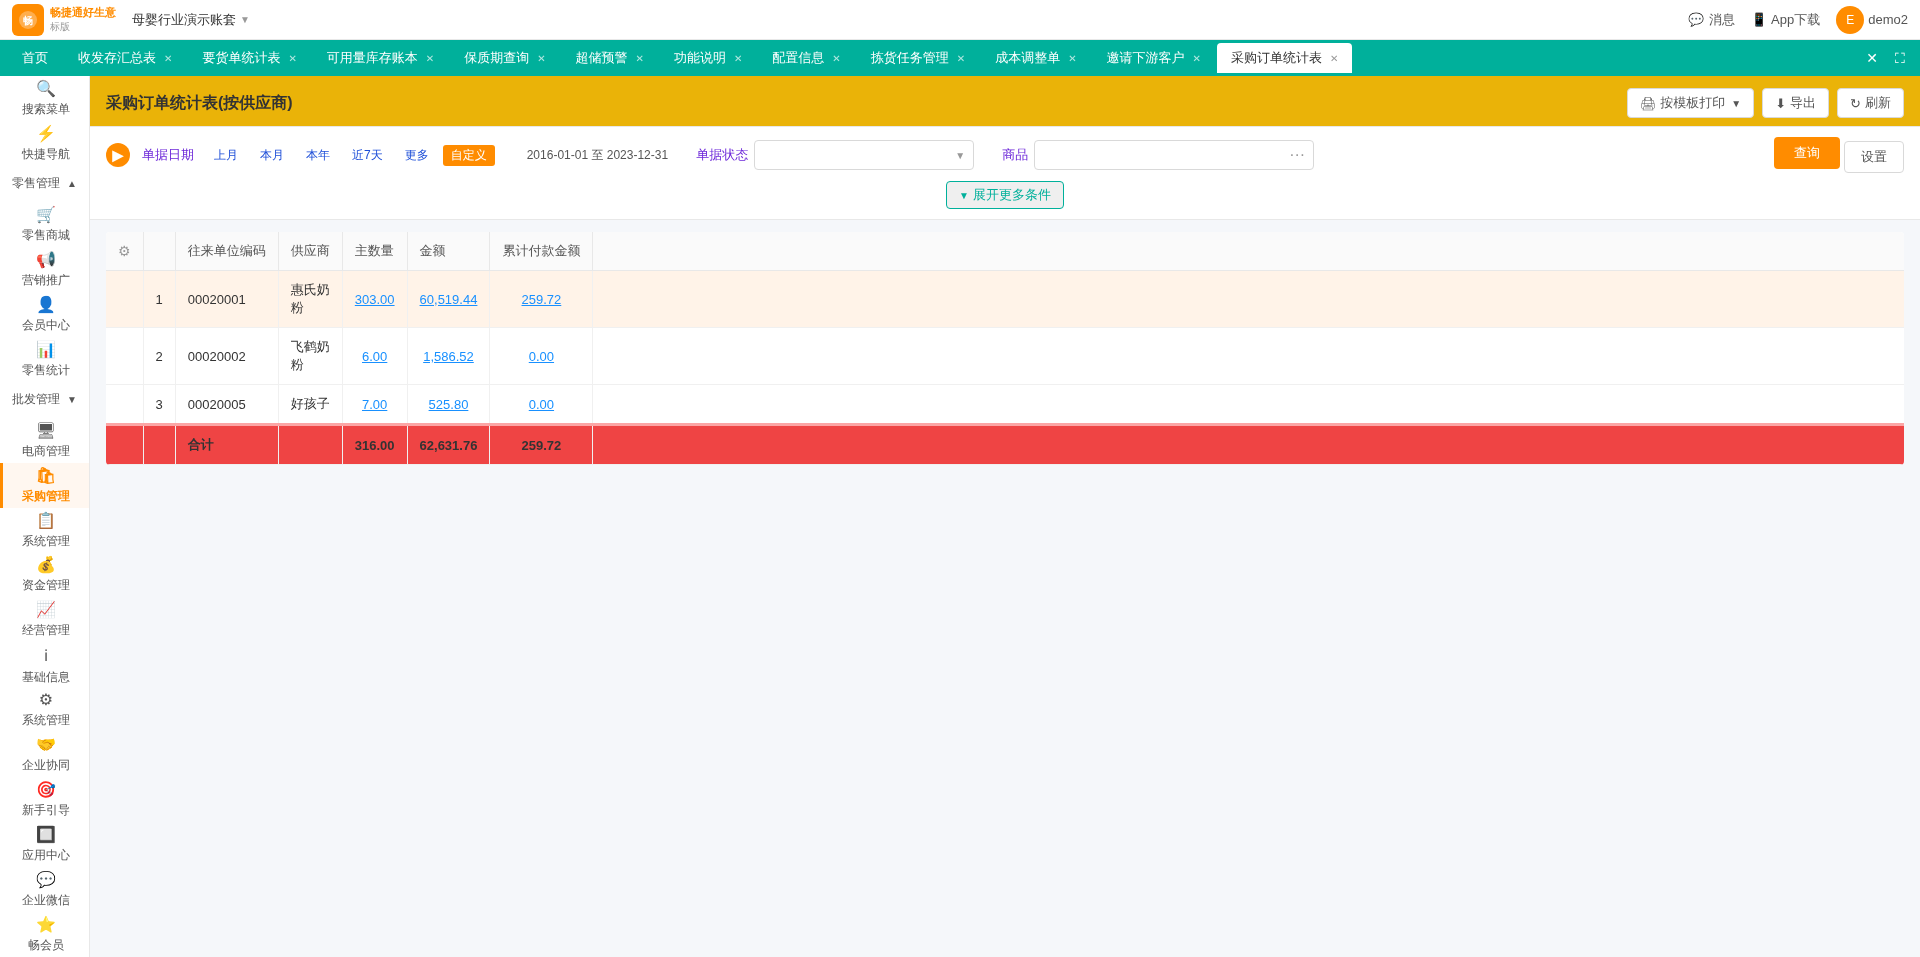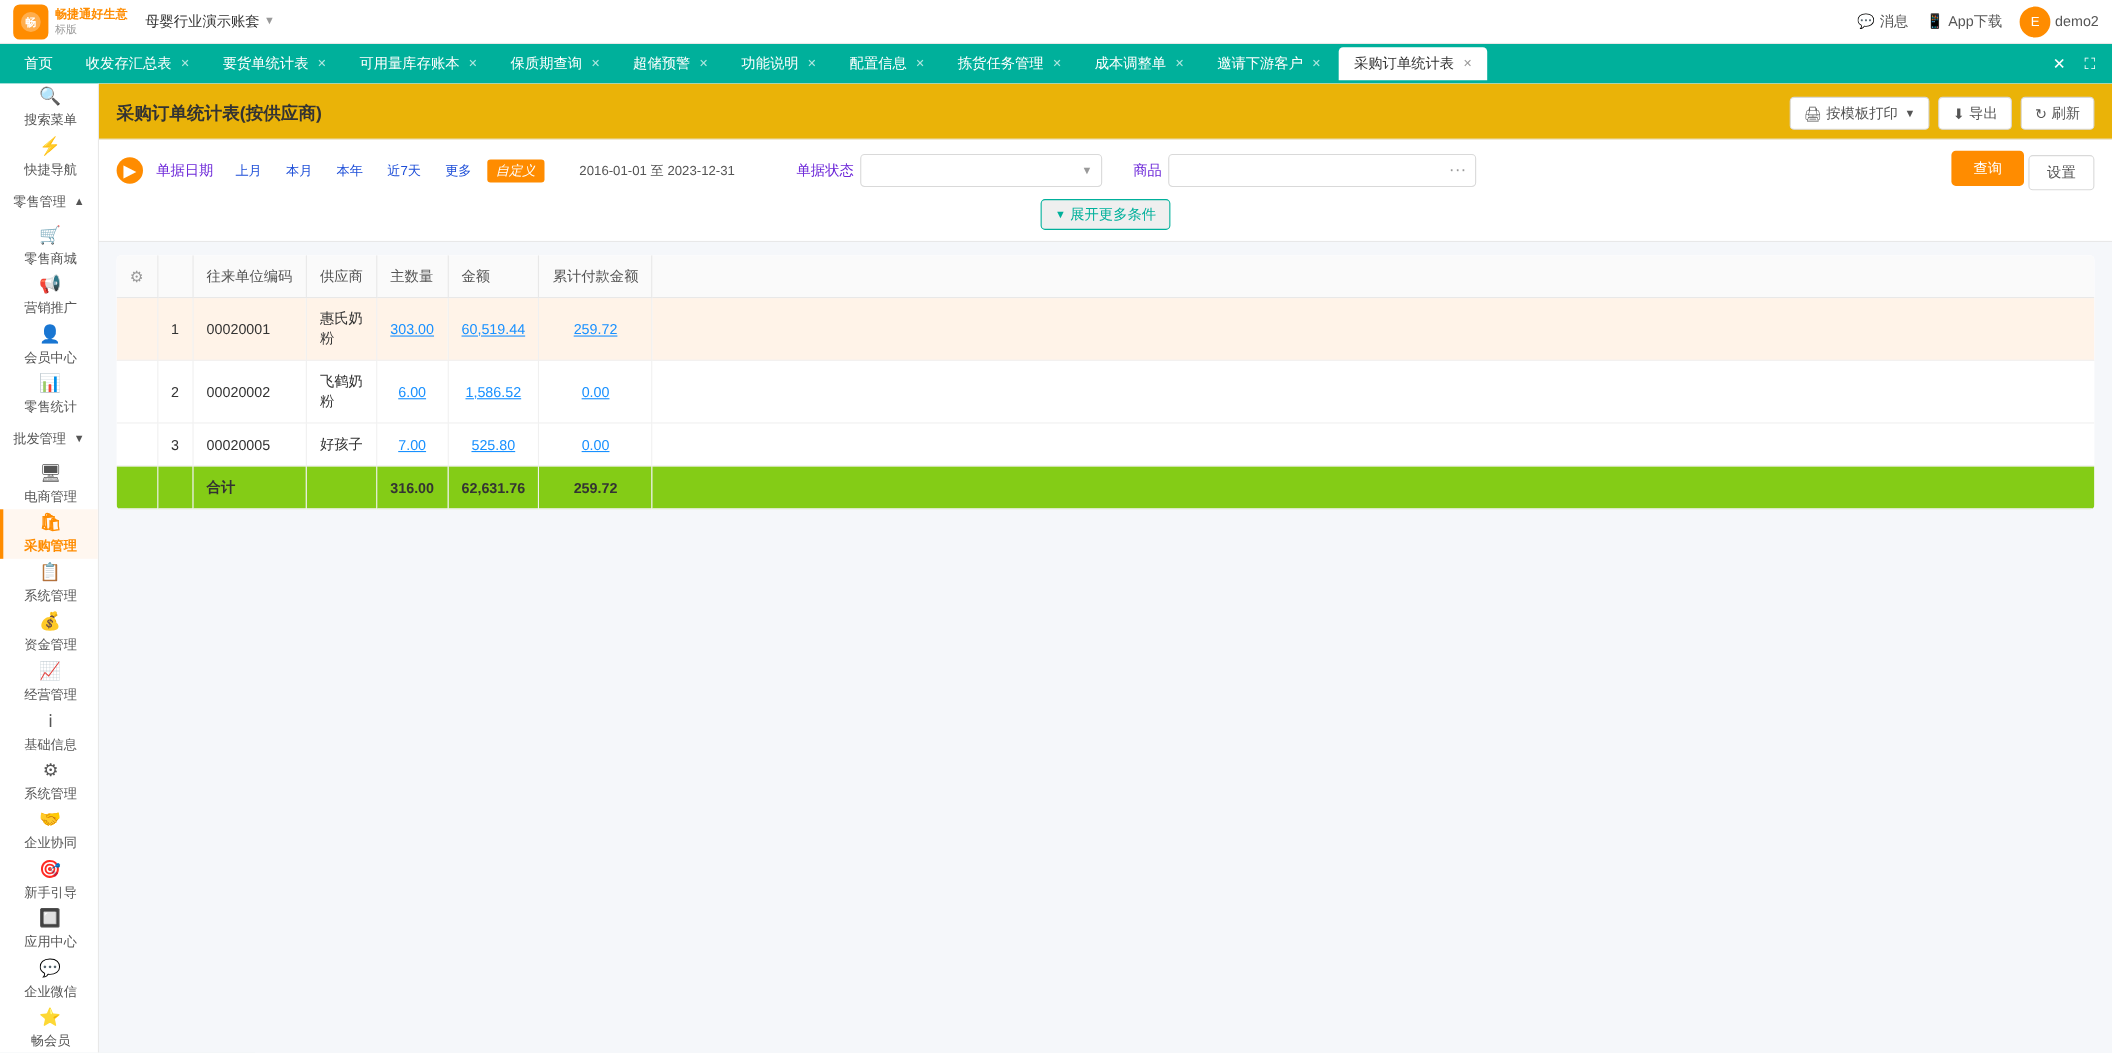--- a/index.html
+++ b/index.html
@@ -46,38 +46,38 @@
     .btn-export { display: flex; align-items: center; gap: 4px; padding: 5px 12px; border: 1px solid #d9d9d9; border-radius: 4px; background: #fff; color: #555; cursor: pointer; font-size: 13px; }
     .btn-refresh { display: flex; align-items: center; gap: 4px; padding: 5px 12px; border: 1px solid #d9d9d9; border-radius: 4px; background: #fff; color: #555; cursor: pointer; font-size: 13px; }
 
     
     .filter-area { background: #fff; padding: 10px 16px; border-bottom: 1px solid #e8e8e8; }
     .filter-row { display: flex; align-items: center; gap: 12px; flex-wrap: wrap; }
     .filter-toggle-btn { width: 24px; height: 24px; background: #ff8c00; border-radius: 50%; display: flex; align-items: center; justify-content: center; color: #fff; cursor: pointer; font-size: 14px; font-weight: bold; flex-shrink: 0; }
     .filter-label { font-size: 13px; color: #6d28d9; white-space: nowrap; }
     .date-quick-btns { display: flex; gap: 6px; align-items: center; }
     .date-quick-btn { padding: 2px 8px; font-size: 12px; color: #1d4ed8; cursor: pointer; border: none; background: none; }
-    .date-range-tag { background: #ff8c00; color: #fff; padding: 2px 8px; border-radius: 3px; font-size: 12px; cursor: pointer; font-style: italic; }
+    .date-range-tag { background: #ff8c00; color: #fff; padding: 2px 8px; border-radius: 3px; font-size: 12px; cursor: pointer; }
     .filter-item { display: flex; align-items: center; gap: 6px; }
     .filter-select { height: 30px; border: 1px solid #d9d9d9; border-radius: 4px; padding: 0 8px; font-size: 13px; color: #555; min-width: 200px; display: flex; align-items: center; justify-content: space-between; cursor: pointer; background: #fff; }
     .filter-input { height: 30px; border: 1px solid #d9d9d9; border-radius: 4px; padding: 0 8px; font-size: 13px; color: #555; min-width: 200px; background: #fff; display: flex; align-items: center; }
     .filter-more-btn { display: flex; align-items: center; gap: 4px; color: #00b09b; font-size: 13px; cursor: pointer; border: 1px solid #00b09b; border-radius: 4px; padding: 4px 12px; }
     .btn-query { height: 32px; padding: 0 20px; background: #ff8c00; color: #fff; border: none; border-radius: 4px; cursor: pointer; font-size: 13px; }
     .btn-settings { height: 32px; padding: 0 16px; background: #fff; color: #555; border: 1px solid #d9d9d9; border-radius: 4px; cursor: pointer; font-size: 13px; margin-top: 4px; }
 
     
     .table-area { padding: 12px 16px; flex: 1; }
     .data-table { width: 100%; border-collapse: collapse; background: #fff; border-radius: 4px; overflow: hidden; }
     .data-table thead tr { background: #fafafa; }
     .data-table th { padding: 10px 12px; text-align: left; font-size: 13px; color: #555; font-weight: normal; border-bottom: 1px solid #e8e8e8; border-right: 1px solid #e8e8e8; white-space: nowrap; }
     .data-table th:last-child { border-right: none; }
     .data-table td { padding: 10px 12px; font-size: 13px; color: #333; border-bottom: 1px solid #f0f0f0; border-right: 1px solid #f0f0f0; }
     .data-table td:last-child { border-right: none; }
     .data-table tr.highlighted td { background: #fff3e8; }
-    .data-table tfoot tr td { background: #84cc16; font-weight: bold; border-top: 1px solid #fca5a5; }
+    .data-table tfoot tr td { background: #ef4444; font-weight: bold; border-top: 3px solid #fca5a5; }
     .table-link { color: #1890ff; text-decoration: underline; cursor: pointer; }
     .table-settings-col { width: 32px; text-align: center; }
     .settings-gear { color: #999; cursor: pointer; font-size: 14px; }
     .row-num { color: #999; }
     .th-center { text-align: center; }
     .td-center { text-align: center; }
 
     
     .filter-more-row { display: flex; align-items: center; justify-content: center; margin-top: 8px; }
 
@@ -299,21 +299,21 @@
           <button class="date-quick-btn">本月</button>
           <button class="date-quick-btn">本年</button>
           <button class="date-quick-btn">近7天</button>
           <button class="date-quick-btn">更多</button>
           <span class="date-range-tag">自定义</span>
         </div>
         <div style="margin-left:20px;">
           <span style="font-size:12px;color:#555;">2016-01-01 至 2023-12-31</span>
         </div>
 
-        <div class="filter-item" style="margin-left:44px;">
+        <div class="filter-item" style="margin-left:16px;">
           <span class="filter-label">单据状态</span>
           <div class="filter-select" style="min-width:220px;">
             <span style="color:#ccc;"></span>
             <span style="font-size:10px;color:#999;">▼</span>
           </div>
         </div>
 
         <div class="filter-item" style="margin-left:16px;">
           <span class="filter-label">商品</span>
           <div class="filter-input" style="min-width:280px;display:flex;align-items:center;justify-content:space-between;">

